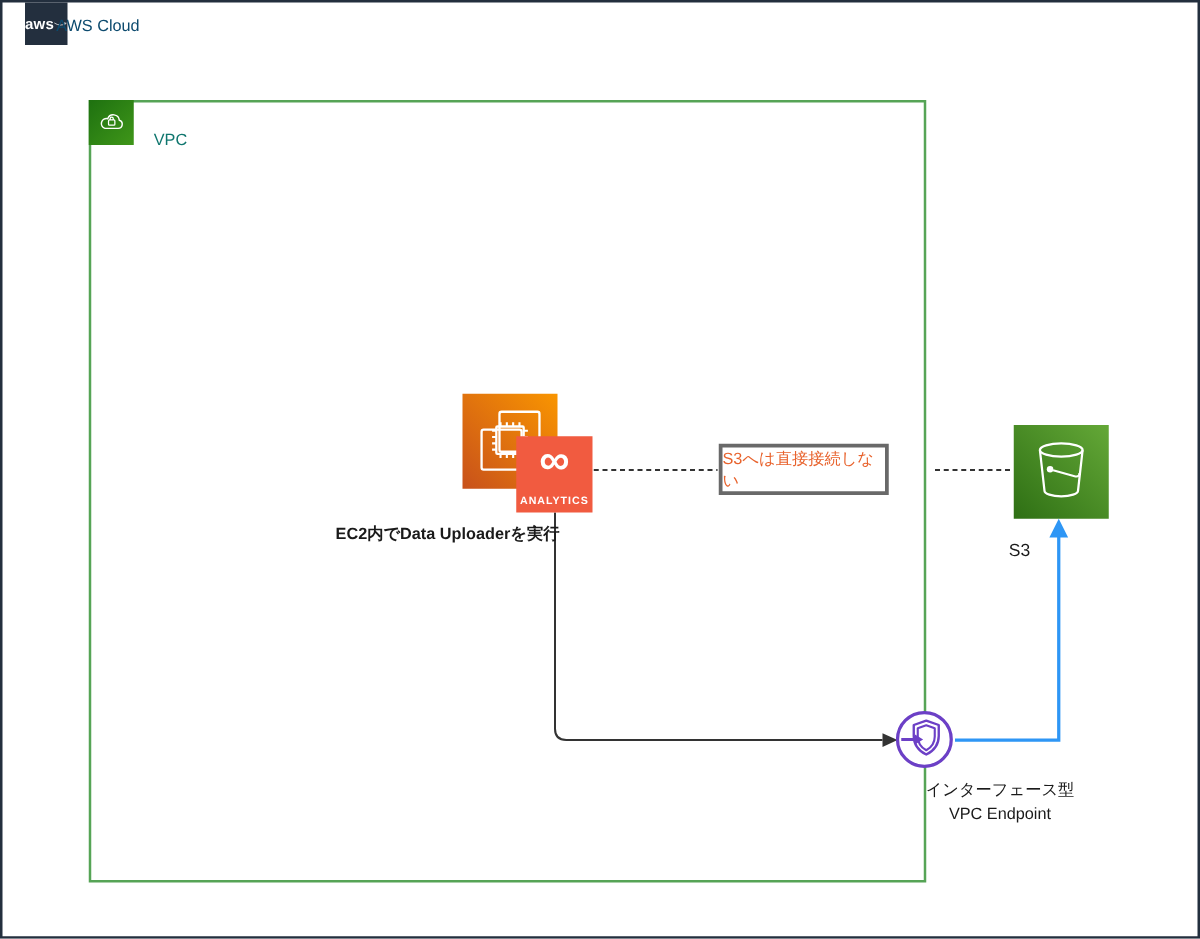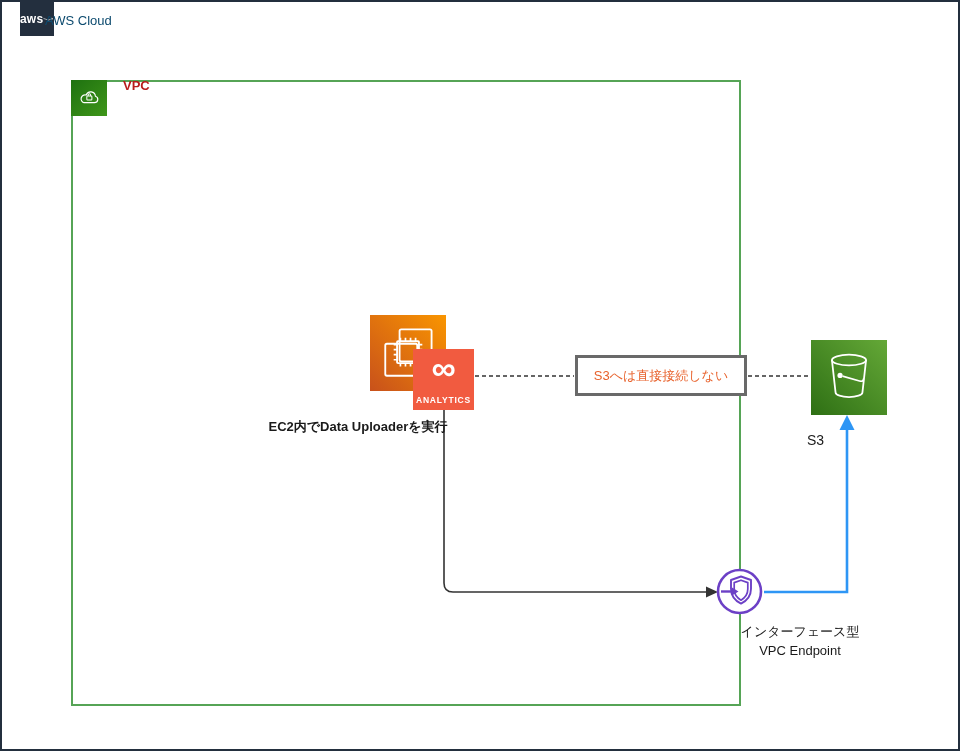--- a/index.html
+++ b/index.html
@@ -41,22 +41,22 @@
     z-index: 0;
   }
   .vpc-icon {
     position: absolute; left: 69px; top: 78px;
     width: 36px; height: 36px;
     background: linear-gradient(135deg, #1E7110 0%, #3F9619 100%);
     display: flex; align-items: center; justify-content: center;
     z-index: 2;
   }
   .vpc-label {
-    position: absolute; left: 121px; top: 76px;
-    font-size: 13px; font-weight: bold; color: #b91c1c; z-index: 2;
+    position: absolute; left: 121px; top: 102px;
+    font-size: 13px; font-weight: normal; color: #0f766e; z-index: 2;
   }
   
   .ec2-icon {
     position: absolute; left: 368px; top: 313px;
     width: 76px; height: 76px;
     background: linear-gradient(45deg, #C8511B 0%, #F99500 100%);
     display: flex; align-items: center; justify-content: center;
     z-index: 2;
   }
   .analytics-icon {
@@ -75,21 +75,21 @@
     color: #fff; font-size: 8.5px; font-weight: bold;
     letter-spacing: 0.8px; margin-top: 12px;
   }
   .ec2-label {
     position: absolute; left: 216px; top: 416px; width: 280px;
     text-align: center; font-size: 13px; color: #1a1a1a; z-index: 2; font-weight: bold;
   }
   
   .note-box {
     position: absolute; left: 573px; top: 353px;
-    width: 172px; height: 41px;
+    width: 136px; height: 41px;
     background: #ffffff;
     border: 3px solid #696969;
     display: flex; align-items: center; justify-content: center;
     z-index: 3;
   }
   .note-text { font-size: 13px; color: #E8622C; }
   
   .s3-icon {
     position: absolute; left: 809px; top: 338px;
     width: 76px; height: 75px;

